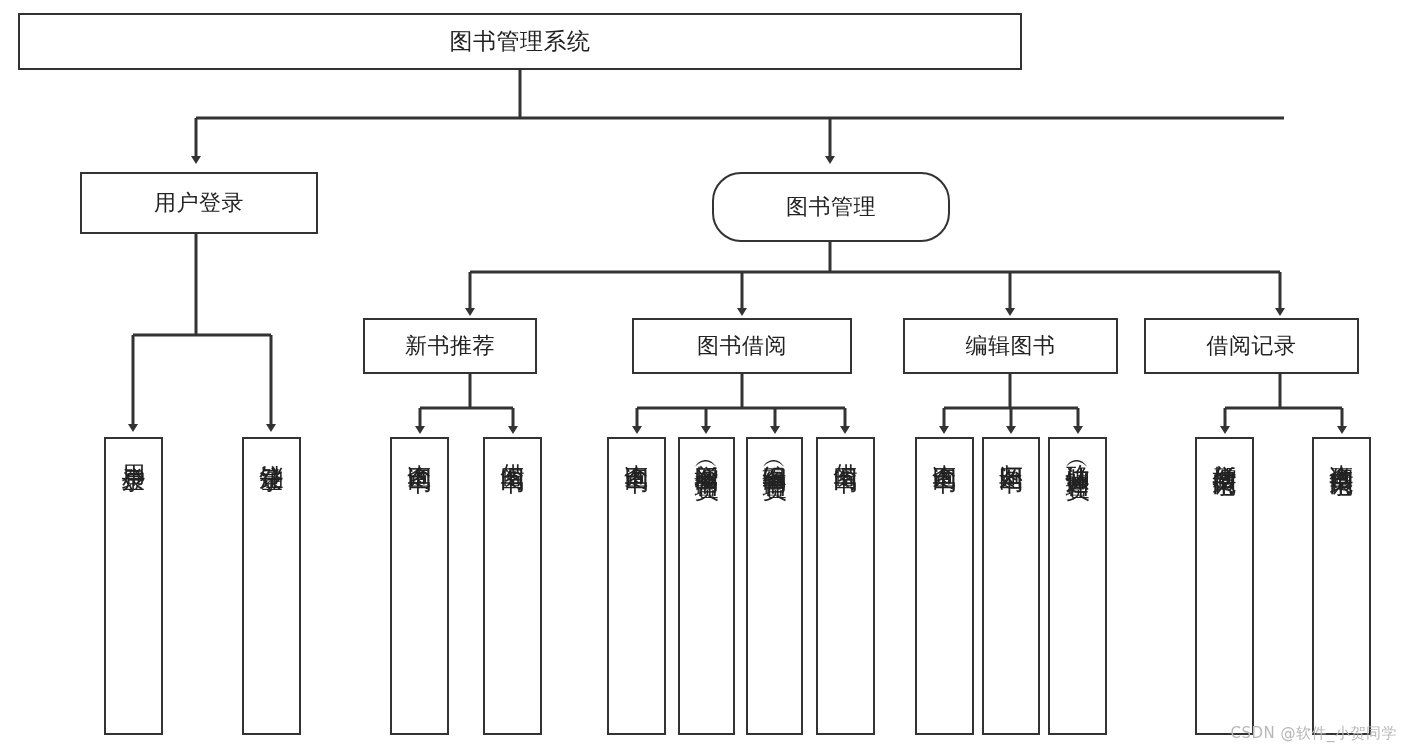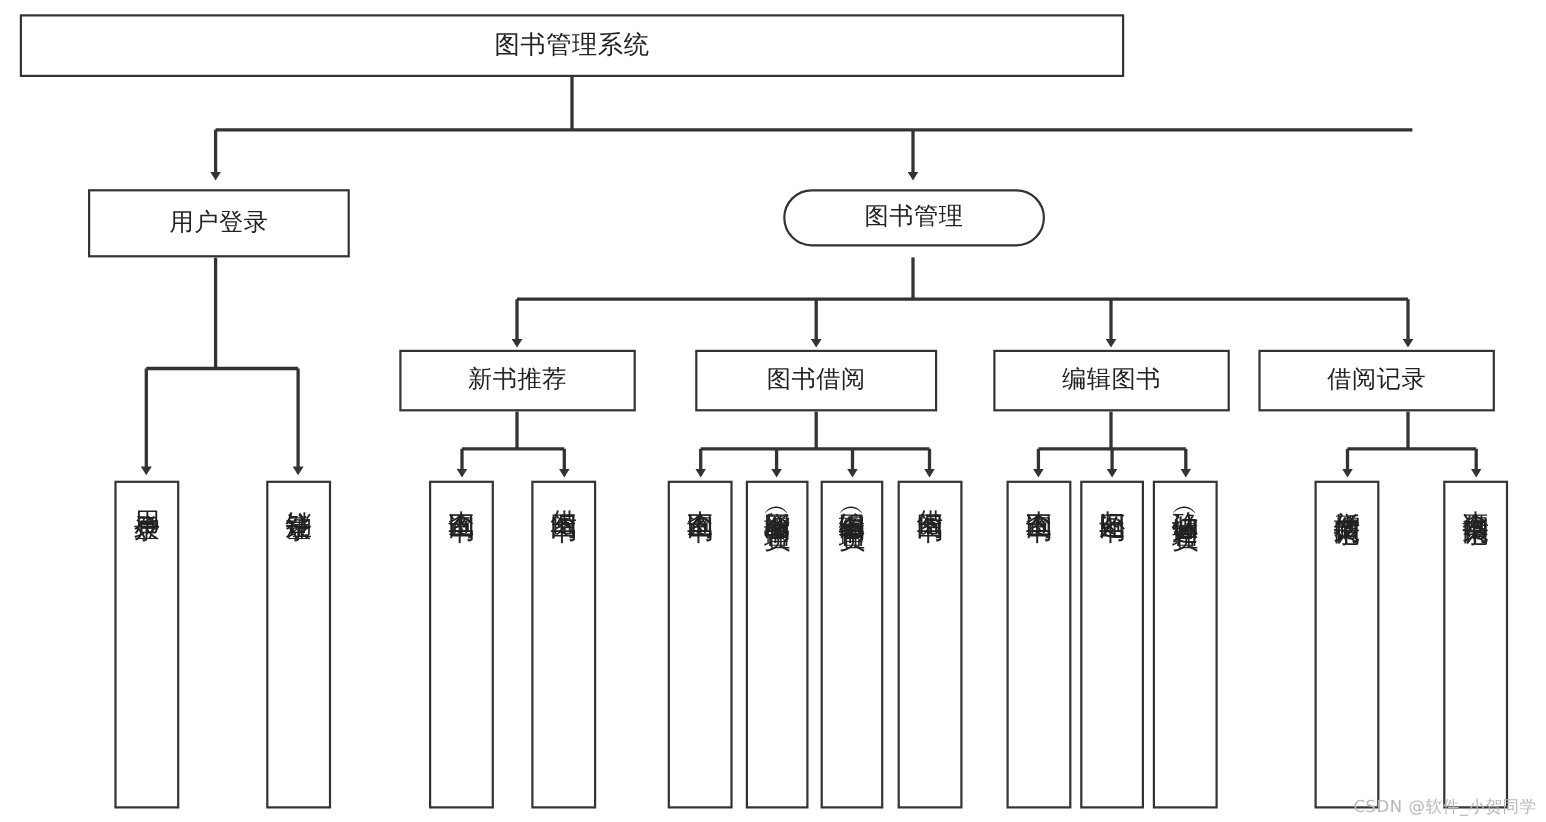--- a/index.html
+++ b/index.html
@@ -31,20 +31,21 @@
     background: #ffffff;
     display: flex;
     align-items: center;
     justify-content: center;
     color: #222222;
   }
   .node .label {
     text-align: center;
     line-height: 1.18;
     letter-spacing: 0.5px;
+    font-family: Liberation Serif, serif;
   }
   .node.horizontal .label {
     writing-mode: horizontal-tb;
     font-size: 22px;
   }
   .node.root .label {
     font-size: 23px;
   }
   .node.vertical {
     align-items: flex-start;
@@ -124,25 +125,25 @@
     </g>
   </svg>
 
   <div class="node horizontal root" style="left:18px; top:13px; width:1004px; height:57px;">
     <span class="label">图书管理系统</span>
   </div>
 
   <div class="node horizontal" style="left:80px; top:172px; width:238px; height:62px;">
     <span class="label">用户登录</span>
   </div>
-  <div class="node horizontal" style="left:712px; top:172px; width:238px; height:52px;border-radius:29px;">
+  <div class="node horizontal" style="left:712px; top:172px; width:238px; height:70px;border-radius:29px;">
     <span class="label">图书管理</span>
   </div>
 
-  <div class="node horizontal" style="left:363px; top:318px; width:215px; height:56px;">
+  <div class="node horizontal" style="left:363px; top:318px; width:174px; height:56px;">
     <span class="label">新书推荐</span>
   </div>
   <div class="node horizontal" style="left:632px; top:318px; width:220px; height:56px;">
     <span class="label">图书借阅</span>
   </div>
   <div class="node horizontal" style="left:903px; top:318px; width:215px; height:56px;">
     <span class="label">编辑图书</span>
   </div>
   <div class="node horizontal" style="left:1144px; top:318px; width:215px; height:56px;">
     <span class="label">借阅记录</span>

